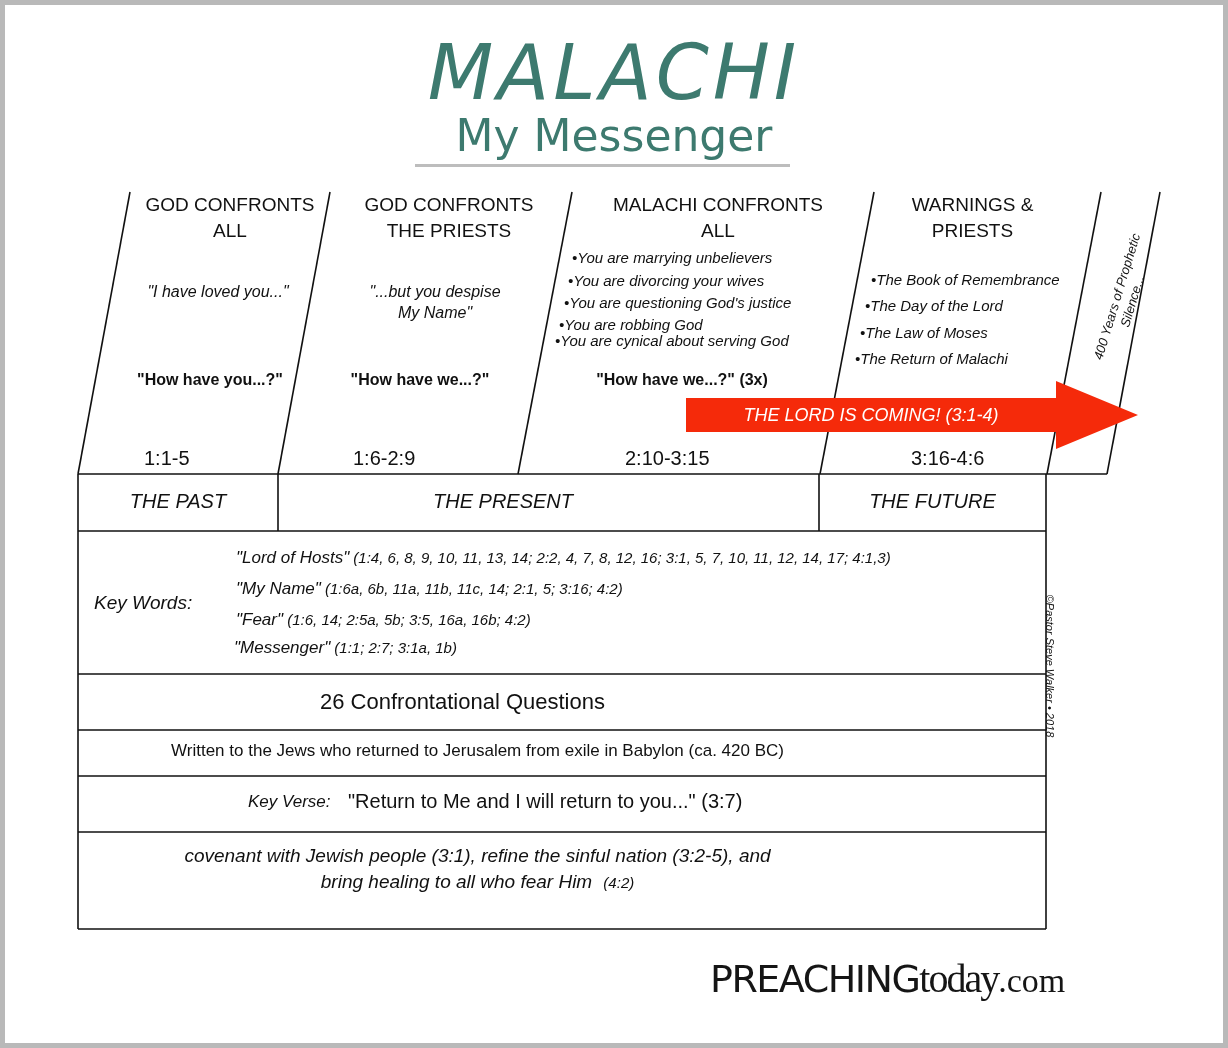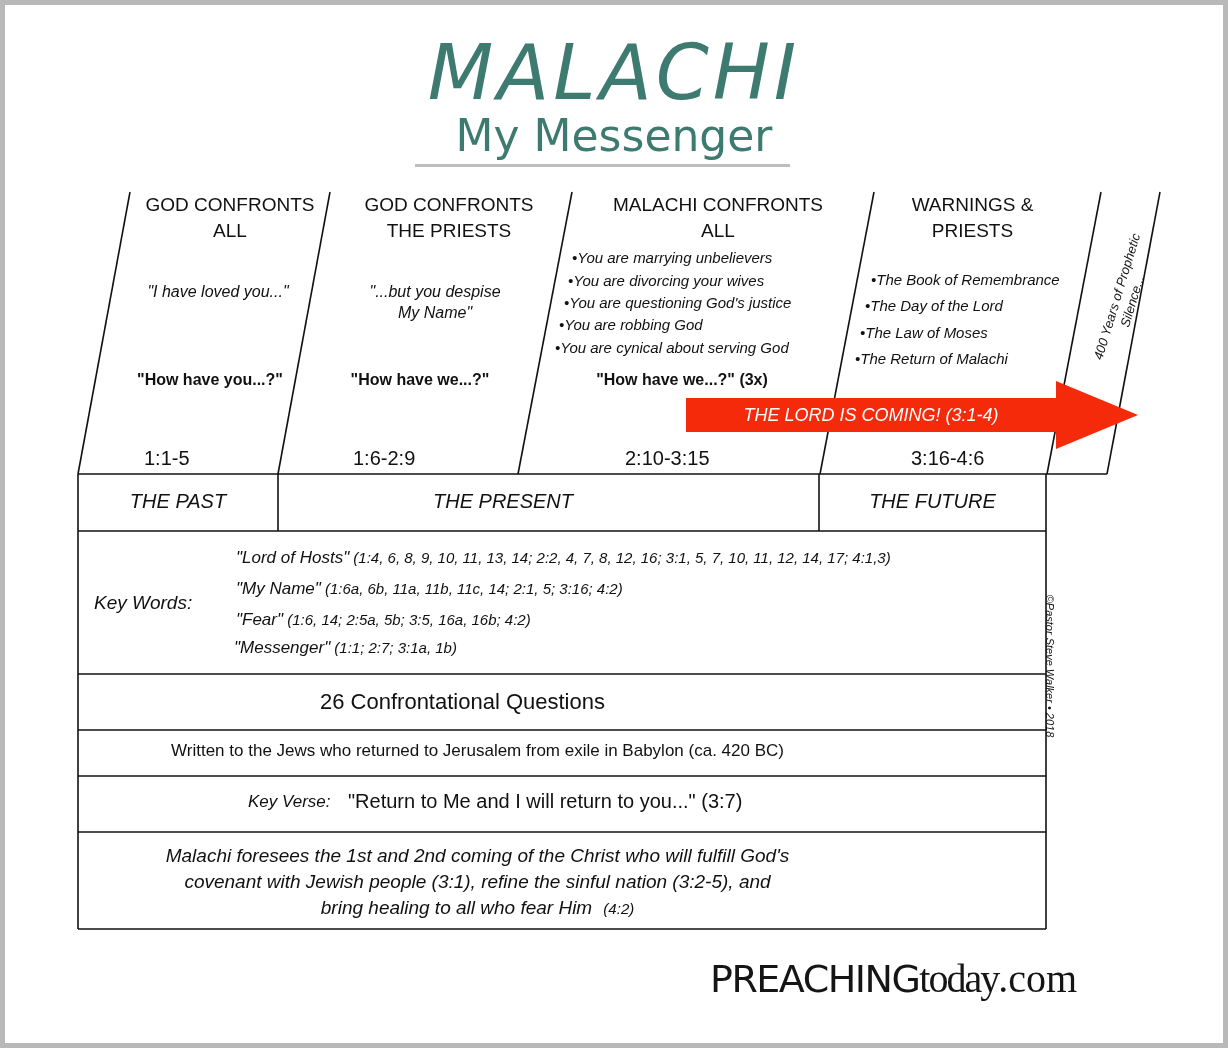--- a/index.html
+++ b/index.html
@@ -20,21 +20,21 @@
   .silence { position:absolute; left:1050px; top:283px; width:150px; transform:rotate(-73deg); transform-origin:center; font-size:13px; font-style:italic; text-align:center; line-height:16px; }
   .era { position:absolute; font-size:20px; font-style:italic; text-align:center; top:490px; }
   .kw-label { position:absolute; left:94px; top:592px; font-size:19px; font-style:italic; }
   .kw { position:absolute; font-size:17px; font-style:italic; white-space:nowrap; }
   .kw .refs { font-size:15px; }
   .center-text { position:absolute; left:66px; width:823px; text-align:center; }
   .copyright { position:absolute; left:960px; top:660px; width:180px; transform:rotate(90deg); font-size:11px; font-style:italic; text-align:center; white-space:nowrap; }
   .logo { position:absolute; left:710px; top:955px; white-space:nowrap; color:#151515; }
   .logo .bold { font-family:"DejaVu Sans", sans-serif; font-weight:normal; font-size:38px; letter-spacing:-1.5px; }
   .logo .serif { font-family:Liberation Serif, serif; font-size:40px; letter-spacing:-2px; }
-  .logo .com { font-family:"Liberation Serif", serif; font-size:40px; }
+  .logo .com { font-family:"Liberation Serif", serif; font-size:34px; }
 </style>
 </head>
 <body>
 
 <div class="frame"></div>
 
 <div class="title title-main">MALACHI</div>
 <div class="title title-sub">My Messenger</div>
 <div class="title-rule"></div>
 
@@ -83,21 +83,21 @@
 <div class="ref" style="left:353px;top:447px;">1:6-2:9</div>
 
 <div class="hdr" style="left:588px;top:192px;width:260px;">
   <div>MALACHI CONFRONTS</div>
     <div>ALL</div>
 </div>
 <div class="bullet" style="left:572px;top:249px;">•You are marrying unbelievers</div>
 <div class="bullet" style="left:568px;top:272px;">•You are divorcing your wives</div>
 <div class="bullet" style="left:564px;top:294px;">•You are questioning God's justice</div>
 <div class="bullet" style="left:559px;top:316px;">•You are robbing God</div>
-<div class="bullet" style="left:555px;top:339px;text-align:right;">•You are cynical about serving God</div>
+<div class="bullet" style="left:555px;top:332px;text-align:right;">•You are cynical about serving God</div>
 <div class="how" style="left:572px;top:371px;width:220px;">"How have we...?" (3x)</div>
 <div class="ref" style="left:625px;top:447px;">2:10-3:15</div>
 
 <div class="hdr" style="left:870px;top:192px;width:205px;">
   <div>WARNINGS &amp;</div>
     <div>PRIESTS</div>
 </div>
 <div class="bullet" style="left:871px;top:271px;">•The Book of Remembrance</div>
 <div class="bullet" style="left:865px;top:297px;">•The Day of the Lord</div>
 <div class="bullet" style="left:860px;top:324px;">•The Law of Moses</div>
@@ -122,21 +122,20 @@
 <div class="kw" style="left:234px;top:638px;"><span>"Messenger"</span><span class="refs"> (1:1; 2:7; 3:1a, 1b)</span></div>
 
 <div class="center-text" style="top:689px;font-size:22px;padding-right:30px;box-sizing:border-box;">26 Confrontational Questions</div>
 
 <div class="center-text" style="top:741px;font-size:17px;">Written to the Jews who returned to Jerusalem from exile in Babylon (ca. 420 BC)</div>
 
 <div class="abs" style="left:222px;top:792px;font-size:17px;font-style:italic;margin-left:26px;">Key Verse:</div>
 <div class="abs" style="left:348px;top:790px;font-size:20px;">"Return to Me and I will return to you..." (3:7)</div>
 
 <div class="center-text" style="top:843px;font-size:19px;font-style:italic;line-height:26px;">
-  <div>Malachi foresees the 1st and 2nd coming of the Christ who will fulfill God's</div>
   <div>covenant with Jewish people (3:1), refine the sinful nation (3:2-5), and</div>
   <div><span>bring healing to all who fear Him</span><span style="font-size:15px;padding-left:7px;"> (4:2)</span></div>
 </div>
 
 <div class="copyright">©Pastor Steve Walker  •  2018</div>
 
 <div class="logo">
   <span class="bold">PREACHING</span><span class="serif">today</span><span class="com">.com</span>
 </div>
 

